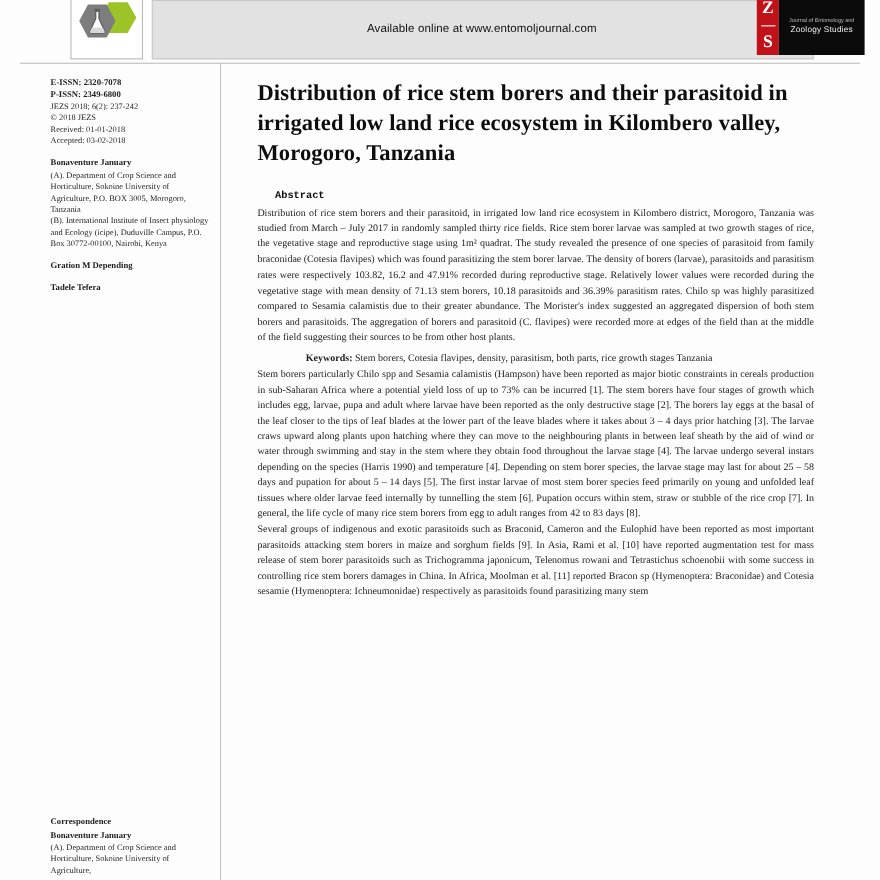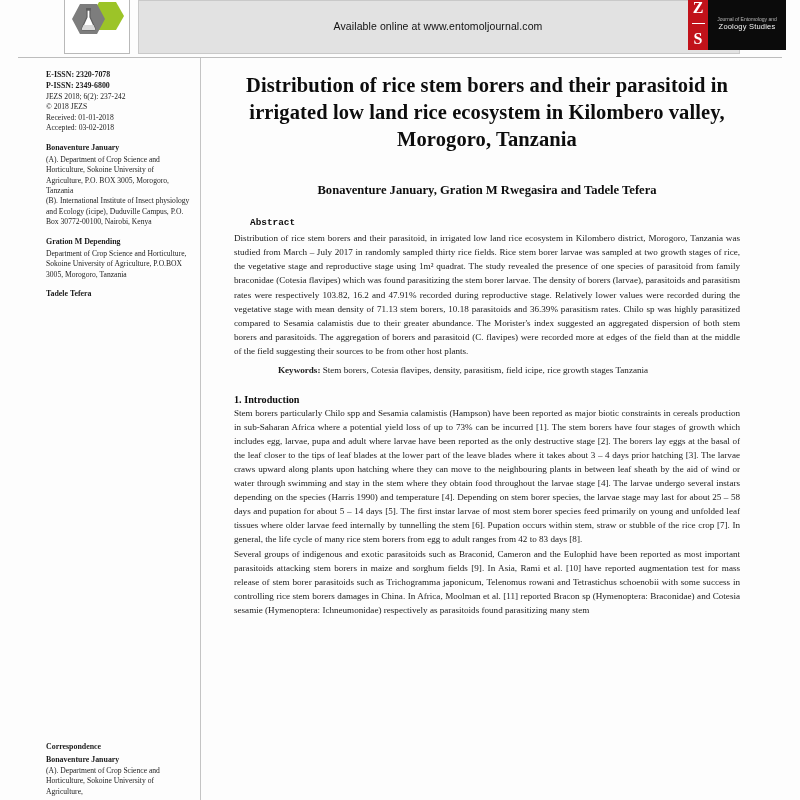--- a/index.html
+++ b/index.html
@@ -83,21 +83,20 @@
   }
   .corr .nm{font-weight:bold;font-size:7.9px;}
   .corr .hd{font-weight:bold;font-size:7.9px;margin-bottom:2px;}
 
   
   .col-main{
     position:absolute;left:234px;top:72px;width:506px;
   }
   .title{
     margin:0;
-    text-align:center;
     font-family:"Liberation Serif", serif;
     font-weight:bold;
     font-size:20.5px;
     line-height:1.32;
     letter-spacing:.1px;
     color:#0d0d0d;
   }
   .authors{
     margin:30px 0 0 0;
     font-family:"Liberation Serif", serif;
@@ -200,46 +199,43 @@
     <div class="meta">Accepted: 03-02-2018</div>
 
     <div class="block">
       <div class="nm">Bonaventure January</div>
       <div class="aff" style="white-space:pre-line;">(A). Department of Crop Science and Horticulture, Sokoine University of Agriculture, P.O. BOX 3005, Morogoro, Tanzania
 (B). International Institute of Insect physiology and Ecology (icipe), Duduville Campus, P.O. Box 30772-00100, Nairobi, Kenya</div>
     </div>
 
     <div class="block">
       <div class="nm">Gration M Depending</div>
-      <div class="aff">Department of Crop Science and Horticulture, Sokoine University of Agriculture, P.O.BOX 3005, Morogoro, Tanzania</div>
     </div>
 
     <div class="block">
       <div class="nm">Tadele Tefera</div>
     </div>
   </div>
 
   <div class="corr">
     <div class="hd">Correspondence</div>
     <div class="nm">Bonaventure January</div>
     <div>(A). Department of Crop Science and Horticulture, Sokoine University of Agriculture,</div>
   </div>
 
   <div class="col-main">
     <h1 class="title">Distribution of rice stem borers and their parasitoid in irrigated low land rice ecosystem in Kilombero valley, Morogoro, Tanzania</h1>
 
-    <div class="authors">Bonaventure January, Gration M Rwegasira and Tadele Tefera</div>
 
     <div class="h-sec">Abstract</div>
     <p class="body-p">Distribution of rice stem borers and their parasitoid, in irrigated low land rice ecosystem in Kilombero district, Morogoro, Tanzania was studied from March – July 2017 in randomly sampled thirty rice fields. Rice stem borer larvae was sampled at two growth stages of rice, the vegetative stage and reproductive stage using 1m² quadrat. The study revealed the presence of one species of parasitoid from family braconidae (Cotesia flavipes) which was found parasitizing the stem borer larvae. The density of borers (larvae), parasitoids and parasitism rates were respectively 103.82, 16.2 and 47.91% recorded during reproductive stage. Relatively lower values were recorded during the vegetative stage with mean density of 71.13 stem borers, 10.18 parasitoids and 36.39% parasitism rates. Chilo sp was highly parasitized compared to Sesamia calamistis due to their greater abundance. The Morister's index suggested an aggregated dispersion of both stem borers and parasitoids. The aggregation of borers and parasitoid (C. flavipes) were recorded more at edges of the field than at the middle of the field suggesting their sources to be from other host plants.</p>
 
     <p class="keywords">
       <b>Keywords:</b>
-      <span>Stem borers, Cotesia flavipes, density, parasitism, field icipe, rice growth stages Tanzania</span>
+      <span>Stem borers, Cotesia flavipes, density, parasitism, both parts, rice growth stages Tanzania</span>
     </p>
 
-    <div class="h-intro">1. Introduction</div>
     <p class="body-p">Stem borers particularly Chilo spp and Sesamia calamistis (Hampson) have been reported as major biotic constraints in cereals production in sub-Saharan Africa where a potential yield loss of up to 73% can be incurred [1]. The stem borers have four stages of growth which includes egg, larvae, pupa and adult where larvae have been reported as the only destructive stage [2]. The borers lay eggs at the basal of the leaf closer to the tips of leaf blades at the lower part of the leave blades where it takes about 3 – 4 days prior hatching [3]. The larvae craws upward along plants upon hatching where they can move to the neighbouring plants in between leaf sheath by the aid of wind or water through swimming and stay in the stem where they obtain food throughout the larvae stage [4]. The larvae undergo several instars depending on the species (Harris 1990) and temperature [4]. Depending on stem borer species, the larvae stage may last for about 25 – 58 days and pupation for about 5 – 14 days [5]. The first instar larvae of most stem borer species feed primarily on young and unfolded leaf tissues where older larvae feed internally by tunnelling the stem [6]. Pupation occurs within stem, straw or stubble of the rice crop [7]. In general, the life cycle of many rice stem borers from egg to adult ranges from 42 to 83 days [8].</p>
     <p class="body-p">Several groups of indigenous and exotic parasitoids such as Braconid, Cameron and the Eulophid have been reported as most important parasitoids attacking stem borers in maize and sorghum fields [9]. In Asia, Rami et al. [10] have reported augmentation test for mass release of stem borer parasitoids such as Trichogramma japonicum, Telenomus rowani and Tetrastichus schoenobii with some success in controlling rice stem borers damages in China. In Africa, Moolman et al. [11] reported Bracon sp (Hymenoptera: Braconidae) and Cotesia sesamie (Hymenoptera: Ichneumonidae) respectively as parasitoids found parasitizing many stem</p>
   </div>
 
 
 </div>
 
 </body></html>

